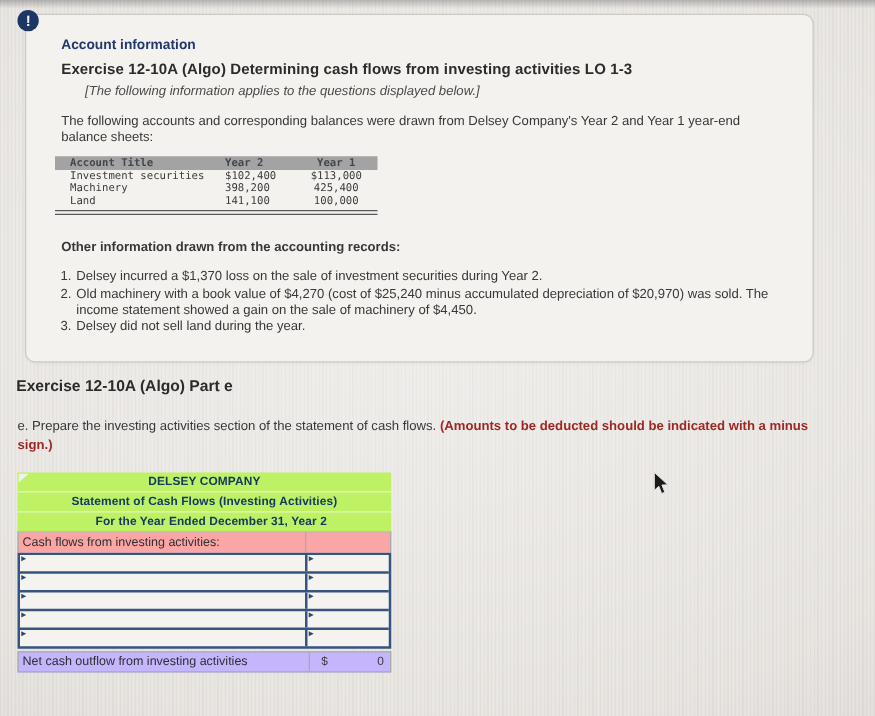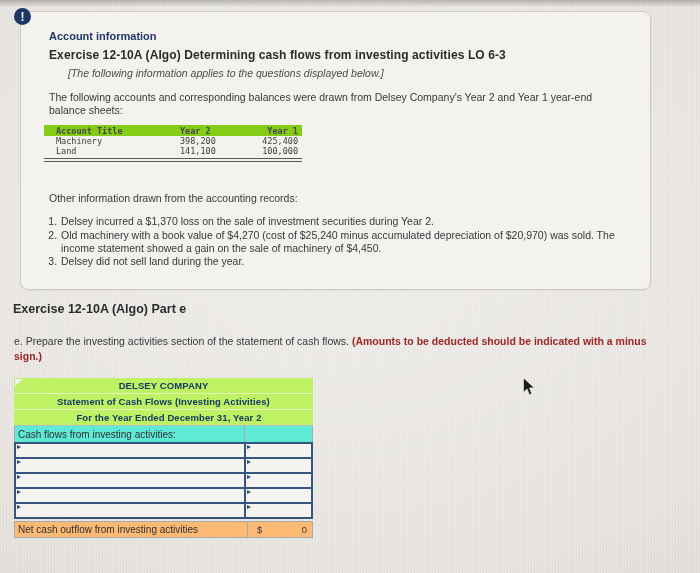--- a/index.html
+++ b/index.html
@@ -28,80 +28,85 @@
     box-shadow:0 1px 2px rgba(0,0,0,.04);
   }
   .req-label{left:28px;top:18px;font-size:11px;font-weight:bold;color:#21386b;}
   .ex-title{left:28px;top:36px;font-size:12px;font-weight:bold;color:#2b2b2b;letter-spacing:.1px;}
   .applies{left:28px;top:55px;font-size:10.5px;font-style:italic;color:#4a4a4a;margin-left:19px;}
   .intro{left:28px;top:79px;width:566px;font-size:10.5px;color:#38383a;line-height:13px;}
 
   
   .acct-table{left:23px;top:113px;width:258px;font-family:"DejaVu Sans Mono","Liberation Mono",monospace;font-size:8.5px;color:#3b3b3d;}
   .acct-row{display:flex;align-items:center;height:10px;padding:0 4px 0 12px;}
-  .acct-head{background:#84cc16;height:11px;font-weight:bold;color:#45464a;}
+  .acct-head{background:#a3a3a3;height:11px;font-weight:bold;color:#45464a;}
   .acct-name{flex:1;text-align:left;white-space:nowrap;}
   .acct-y2{width:60px;text-align:left;white-space:nowrap;}
-  .acct-y1{width:58px;text-align:right;white-space:nowrap;}
+  .acct-y1{width:58px;text-align:center;white-space:nowrap;}
   .double-rule{margin-top:2px;height:1.5px;border-top:1.8px solid #57575a;border-bottom:1.8px solid #57575a;}
 
-  .other-head{left:28px;top:180px;font-size:10.5px;color:#38383a;}
+  .other-head{left:28px;top:180px;font-size:10.5px;color:#38383a;font-weight:bold;}
   .notes{left:24px;top:203px;width:590px;font-size:10.5px;color:#38383a;line-height:13px;}
   .notes ol{margin:0;padding:0 0 0 15px;}
   .notes li{margin:0 0 0.5px 0;padding-left:1px;}
 
   
   .parte-title{left:13px;top:302px;font-size:12.5px;font-weight:bold;color:#2b2b2b;}
   .instruction{left:14px;top:334px;width:638px;font-size:10.5px;color:#38383a;line-height:15px;}
   .instr-red{color:#9e2723;font-weight:bold;}
 
   
   .stmt{left:14px;top:378px;width:299px;font-size:10px;color:#333;}
   .stmt-head{position:relative;background:#bef264;}
   .stmt-head-row{height:15px;display:flex;align-items:center;justify-content:center;
     font-size:9.5px;font-weight:bold;color:#143a63;border-bottom:1px solid rgba(255,255,255,.55);letter-spacing:.1px;}
   .stmt-head-row:last-child{border-bottom:none;padding-left:11px;}
   .notch{position:absolute;left:1px;top:1px;width:0;height:0;
     border-top:7px solid #eef0f2;border-right:8px solid transparent;}
-  .label-row{position:relative;height:16px;background:#5eead4;
+  .label-row{position:relative;height:16px;background:#fca5a5;
     border-left:1px solid #a7aaad;border-right:1px solid #a7aaad;border-top:1px solid #b9bcbf;
     display:flex;align-items:center;}
   .label-row .txt{padding-left:3px;font-size:10px;color:#2f2f31;}
   .label-div{position:absolute;left:229px;top:0;bottom:0;width:1px;background:#a7aaad;}
   .input-block{border:2px solid #35547e;background:#f4f3f0;}
   .input-row{display:flex;height:13px;border-bottom:2px solid #35547e;}
   .input-row:last-child{border-bottom:none;}
   .cell-l{position:relative;width:228px;border-right:2px solid #35547e;}
   .cell-r{position:relative;flex:1;}
   .tri{position:absolute;left:1px;top:1px;width:0;height:0;
     border-left:4px solid #2d4a73;border-top:2.5px solid transparent;border-bottom:2.5px solid transparent;}
-  .net-row{margin-top:2px;height:15px;background:#fdba74;border:1px solid #a7aaad;display:flex;}
+  .net-row{margin-top:2px;height:15px;background:#c4b5fd;border:1px solid #a7aaad;display:flex;}
   .net-label{width:229px;border-right:1px solid #a7aaad;display:flex;align-items:center;padding-left:3px;font-size:10px;color:#2f2f31;}
   .net-amount{flex:1;display:flex;align-items:center;justify-content:space-between;padding:0 5px 0 9px;font-size:9.5px;color:#3a3a3c;}
 
   .cursor{left:522px;top:377px;z-index:9;}
 </style>
 </head>
 <body>
 
 <div class="abs alert-circle">
   <span>!</span>
 </div>
 
 <div class="abs card">
   <div class="abs req-label">Account information</div>
-  <div class="abs ex-title">Exercise 12-10A (Algo) Determining cash flows from investing activities LO 6-3</div>
+  <div class="abs ex-title">Exercise 12-10A (Algo) Determining cash flows from investing activities LO 1-3</div>
   <div class="abs applies">[The following information applies to the questions displayed below.]</div>
   <div class="abs intro">The following accounts and corresponding balances were drawn from Delsey Company's Year 2 and Year 1 year-end balance sheets:</div>
 
   <div class="abs acct-table">
     <div class="acct-row acct-head">
       <span class="acct-name">Account Title</span>
       <span class="acct-y2">Year 2</span>
       <span class="acct-y1">Year 1</span>
+    </div>
+    <div class="acct-row">
+      <span class="acct-name">Investment securities</span>
+      <span class="acct-y2">$102,400</span>
+      <span class="acct-y1">$113,000</span>
     </div>
     <div class="acct-row">
       <span class="acct-name">Machinery</span>
       <span class="acct-y2">398,200</span>
       <span class="acct-y1">425,400</span>
     </div>
     <div class="acct-row">
       <span class="acct-name">Land</span>
       <span class="acct-y2">141,100</span>
       <span class="acct-y1">100,000</span>

